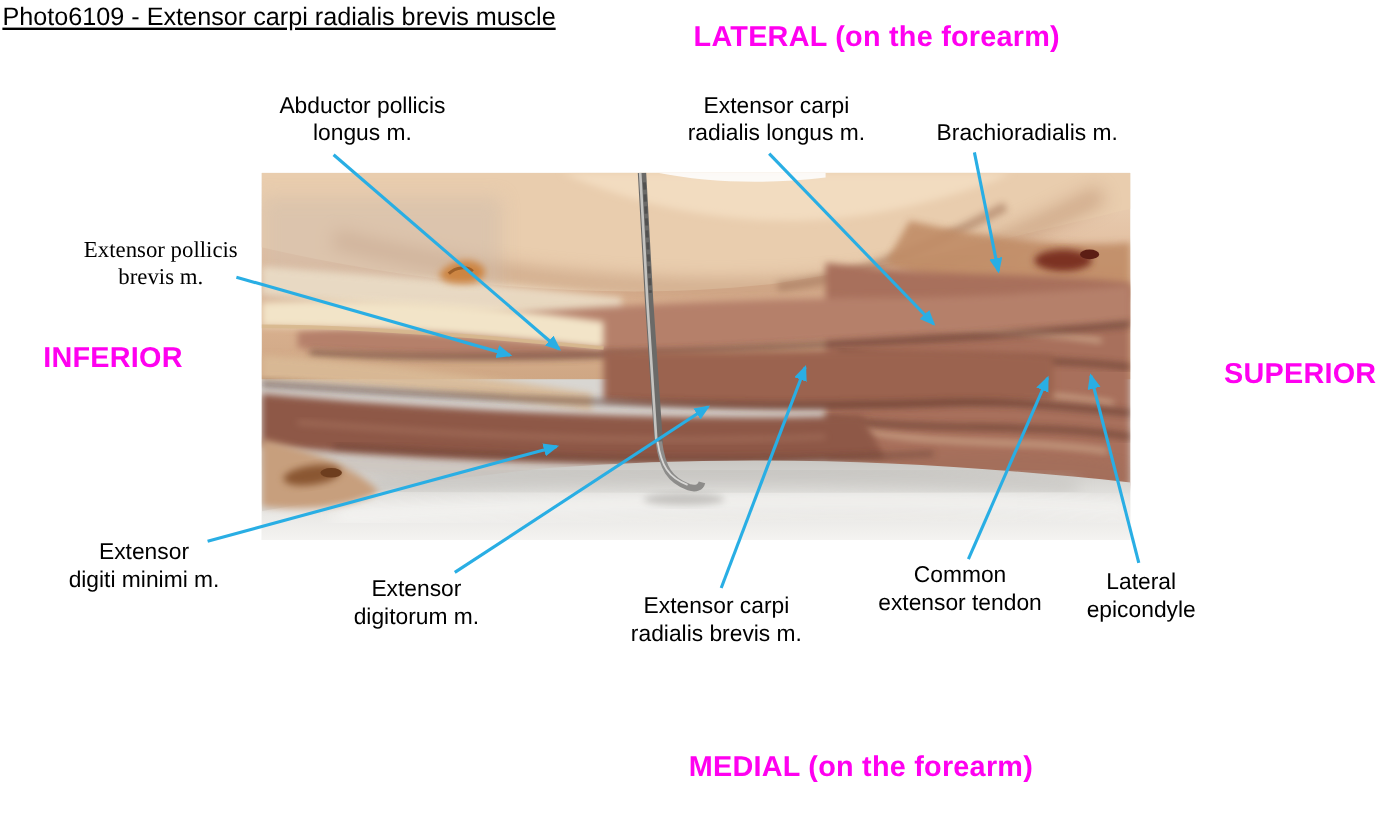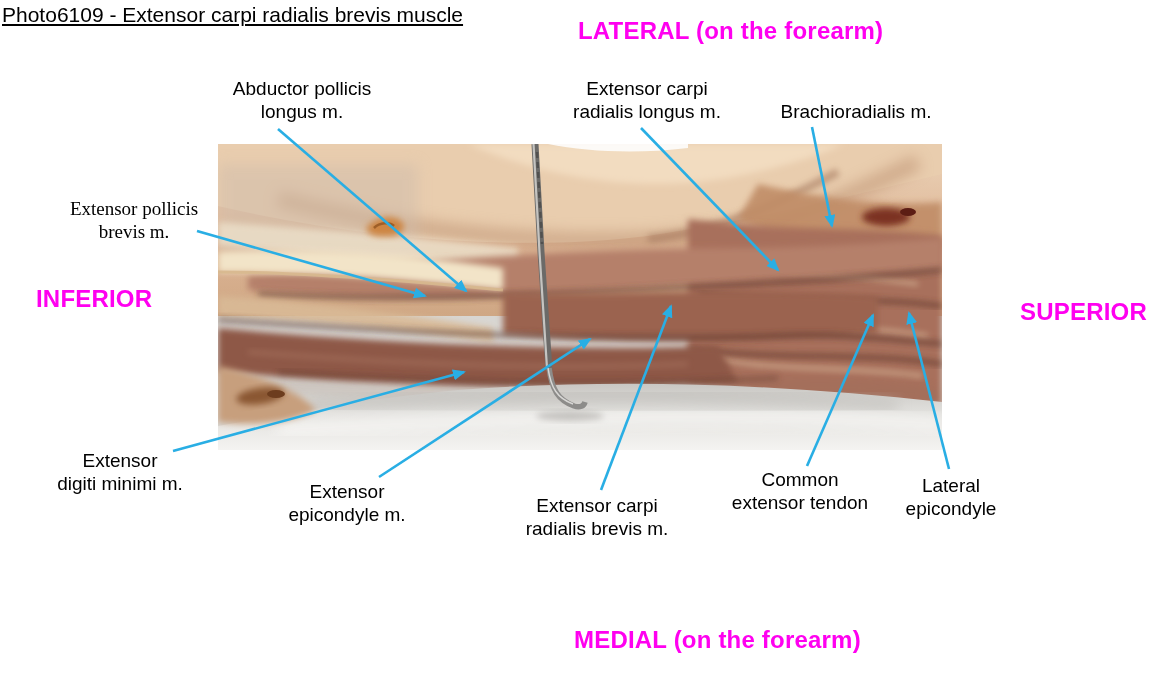--- a/index.html
+++ b/index.html
@@ -147,21 +147,21 @@
   <div class="anno" style="left:134px; top:197px;font-family:Liberation Serif, serif;">
     <span>Extensor pollicis</span>
     <span>brevis m.</span>
   </div>
   <div class="anno" style="left:120px; top:449px;">
     <span>Extensor</span>
     <span>digiti minimi m.</span>
   </div>
   <div class="anno" style="left:347px; top:480px;">
     <span>Extensor</span>
-    <span>epicondyle m.</span>
+    <span>digitorum m.</span>
   </div>
   <div class="anno" style="left:597px; top:494px;">
     <span>Extensor carpi</span>
     <span>radialis brevis m.</span>
   </div>
   <div class="anno" style="left:800px; top:468px;">
     <span>Common</span>
     <span>extensor tendon</span>
   </div>
   <div class="anno" style="left:951px; top:474px;">

